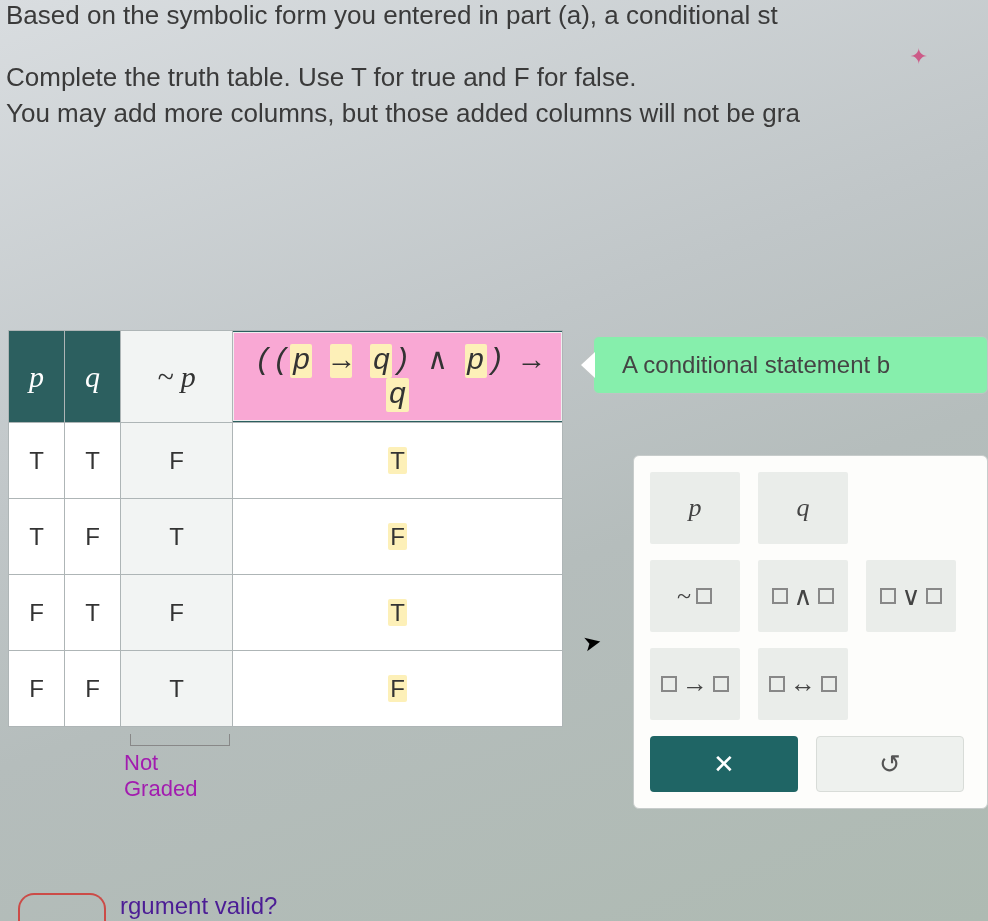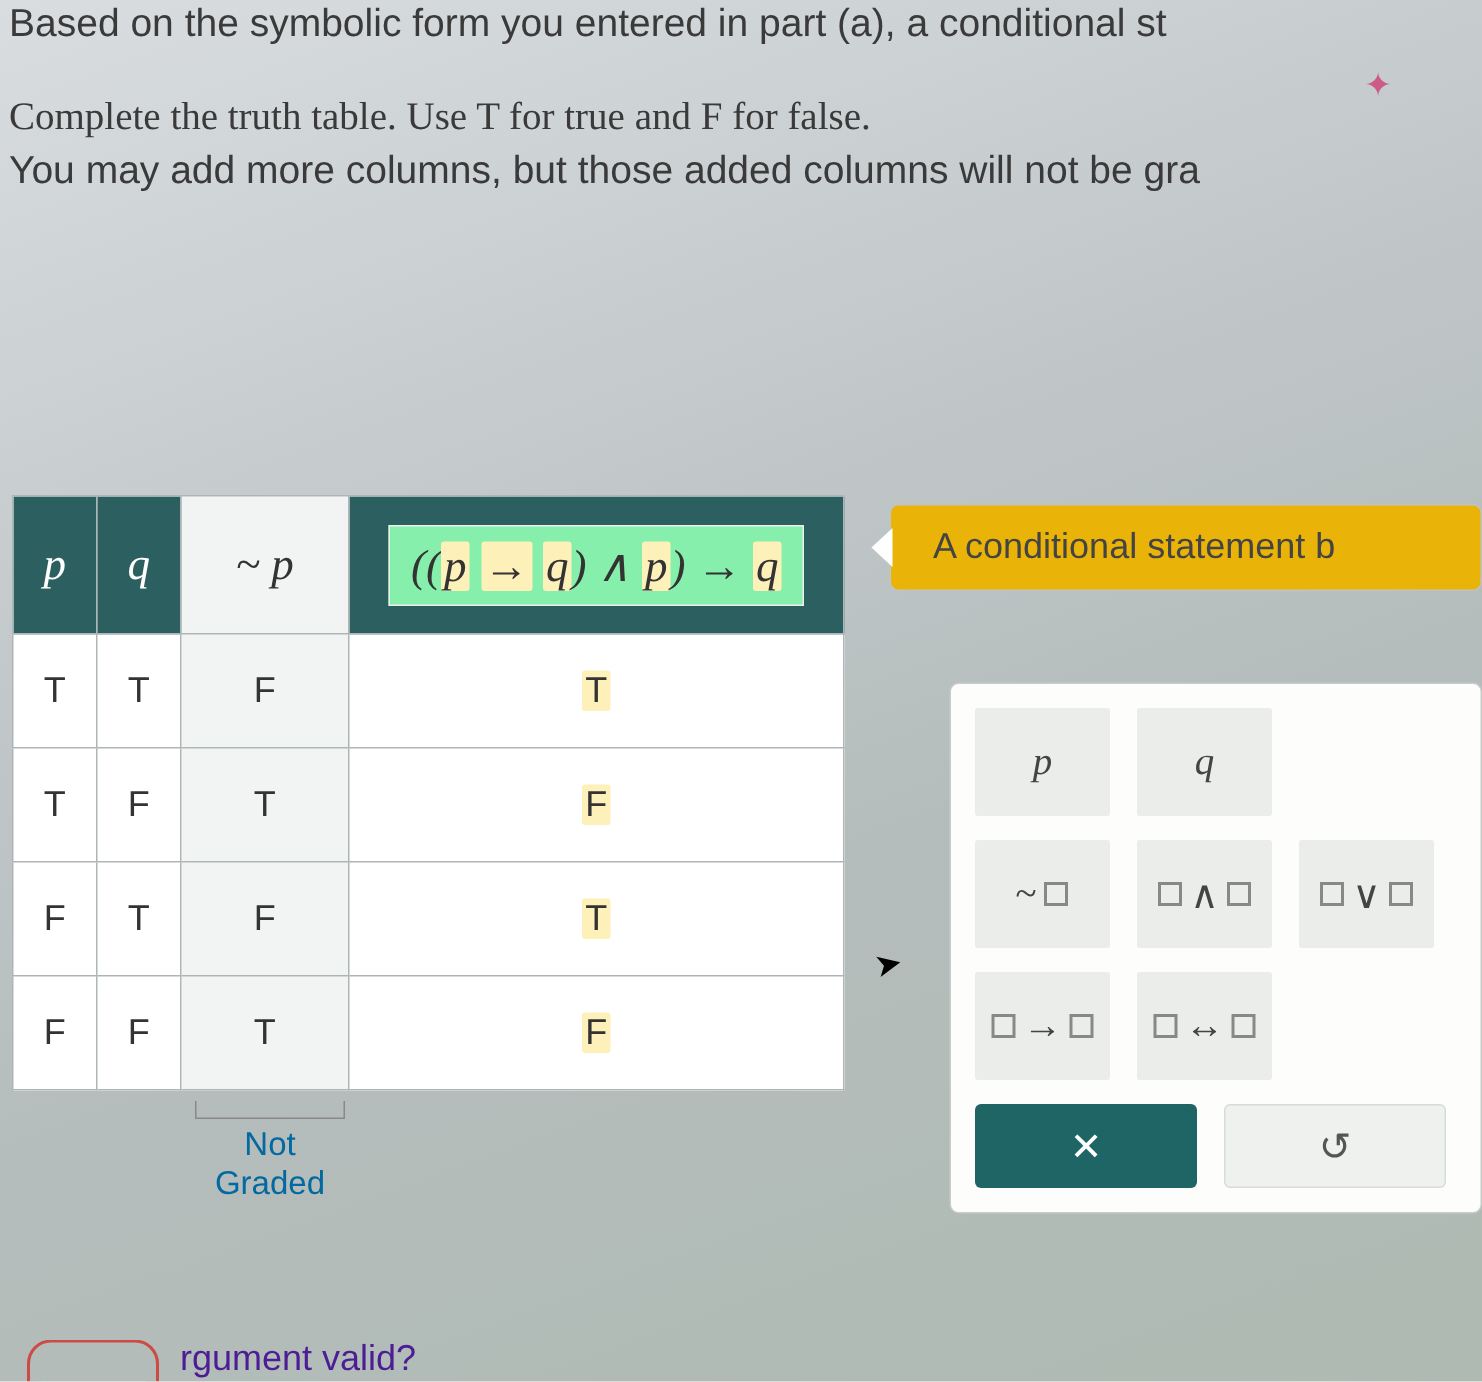--- a/index.html
+++ b/index.html
@@ -13,21 +13,21 @@
     position:relative;
   }
   .prompt-text {
     position:absolute;
     left:6px;
     font-size:26px;
     color:#3a3a3a;
     line-height:1.35;
   }
   .prompt1 { top:-2px; }
-  .prompt2 { top:60px;font-family:Liberation Serif, serif; }
+  .prompt2 { top:60px; }
   .prompt3 { top:96px;text-align:center; }
 
   
   .truth-table {
     position:absolute;
     left:8px; top:330px;
     border-collapse:collapse;
     background:#fff;
   }
   .truth-table td, .truth-table th {
@@ -45,52 +45,52 @@
     height:92px;
     font-size:30px;
   }
   .truth-table th.wcol { width:56px; }
   .truth-table th.npcol { width:112px; background:#f2f4f3; color:#333; }
   .truth-table th.bigcol { width:330px; }
   .truth-table td { height:76px; background:#fff; }
   .truth-table td.np { background:#f2f4f3; }
   .formula-box {
     display:inline-block;
-    background:#86efac;
+    background:#f9a8d4;
     color:#333;
     padding:8px 14px;
-    font-family:Liberation Serif, serif;
+    font-family:Liberation Mono, monospace;
     font-style:italic;
     font-size:30px;
     border:1px solid #eee;
   }
   .hl { background: #fdf0b8; padding:0 2px; border-radius:2px; }
   .arrow { font-style:normal; }
   .not-graded {
     position:absolute;
     left:124px; top:734px;
-    text-align:center;
+    text-align:left;
     font-size:22px;
-    color:#0369a1;
+    color:#a21caf;
     width:112px;
   }
   .not-graded .bracket {
     height:12px;
     border-left:1px solid #888;
     border-right:1px solid #888;
     border-bottom:1px solid #888;
     margin:0 6px 4px 6px;
   }
 
   
   .hint {
     position:absolute;
     left:593px; top:336px;
     height:58px;
-    background:#eab308;
+    background:#86efac;
     border:1px solid #bfc4c4;
     border-radius:6px;
     font-size:24px;
     color:#444;
     display:flex; align-items:center;
     padding:0 16px 0 28px;
     min-width:395px;
   }
   .hint::before{
     content:"";

